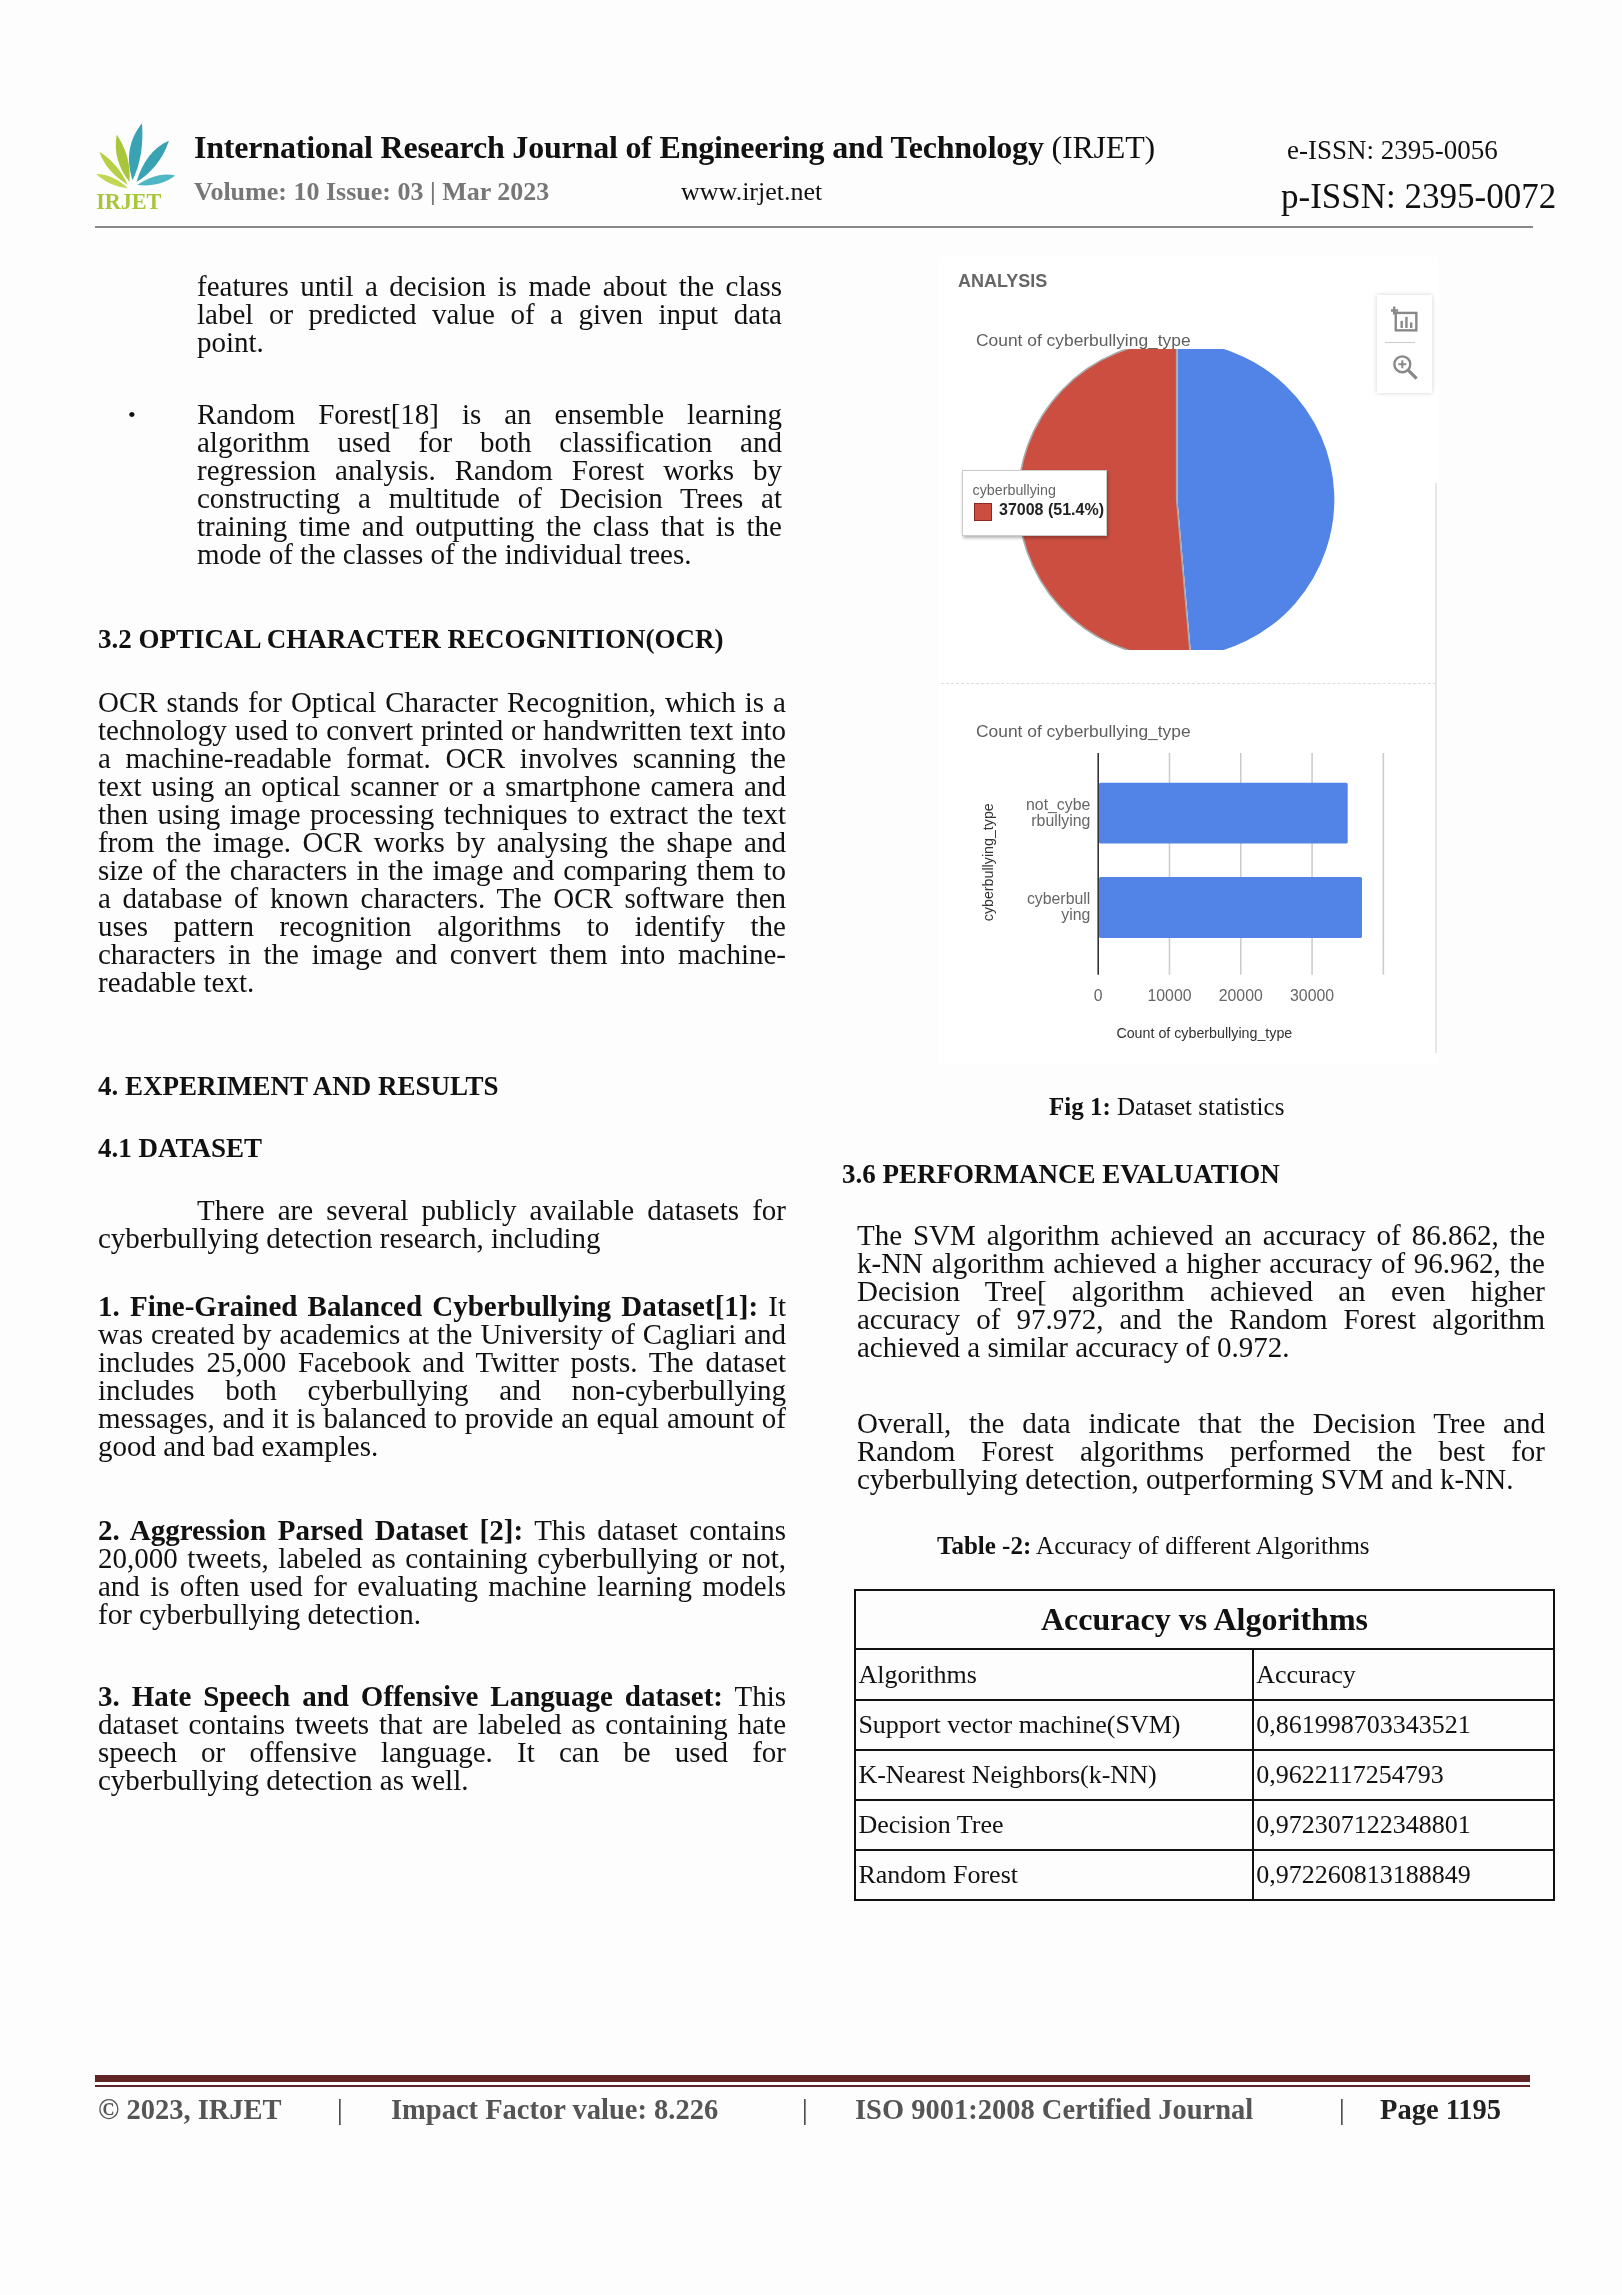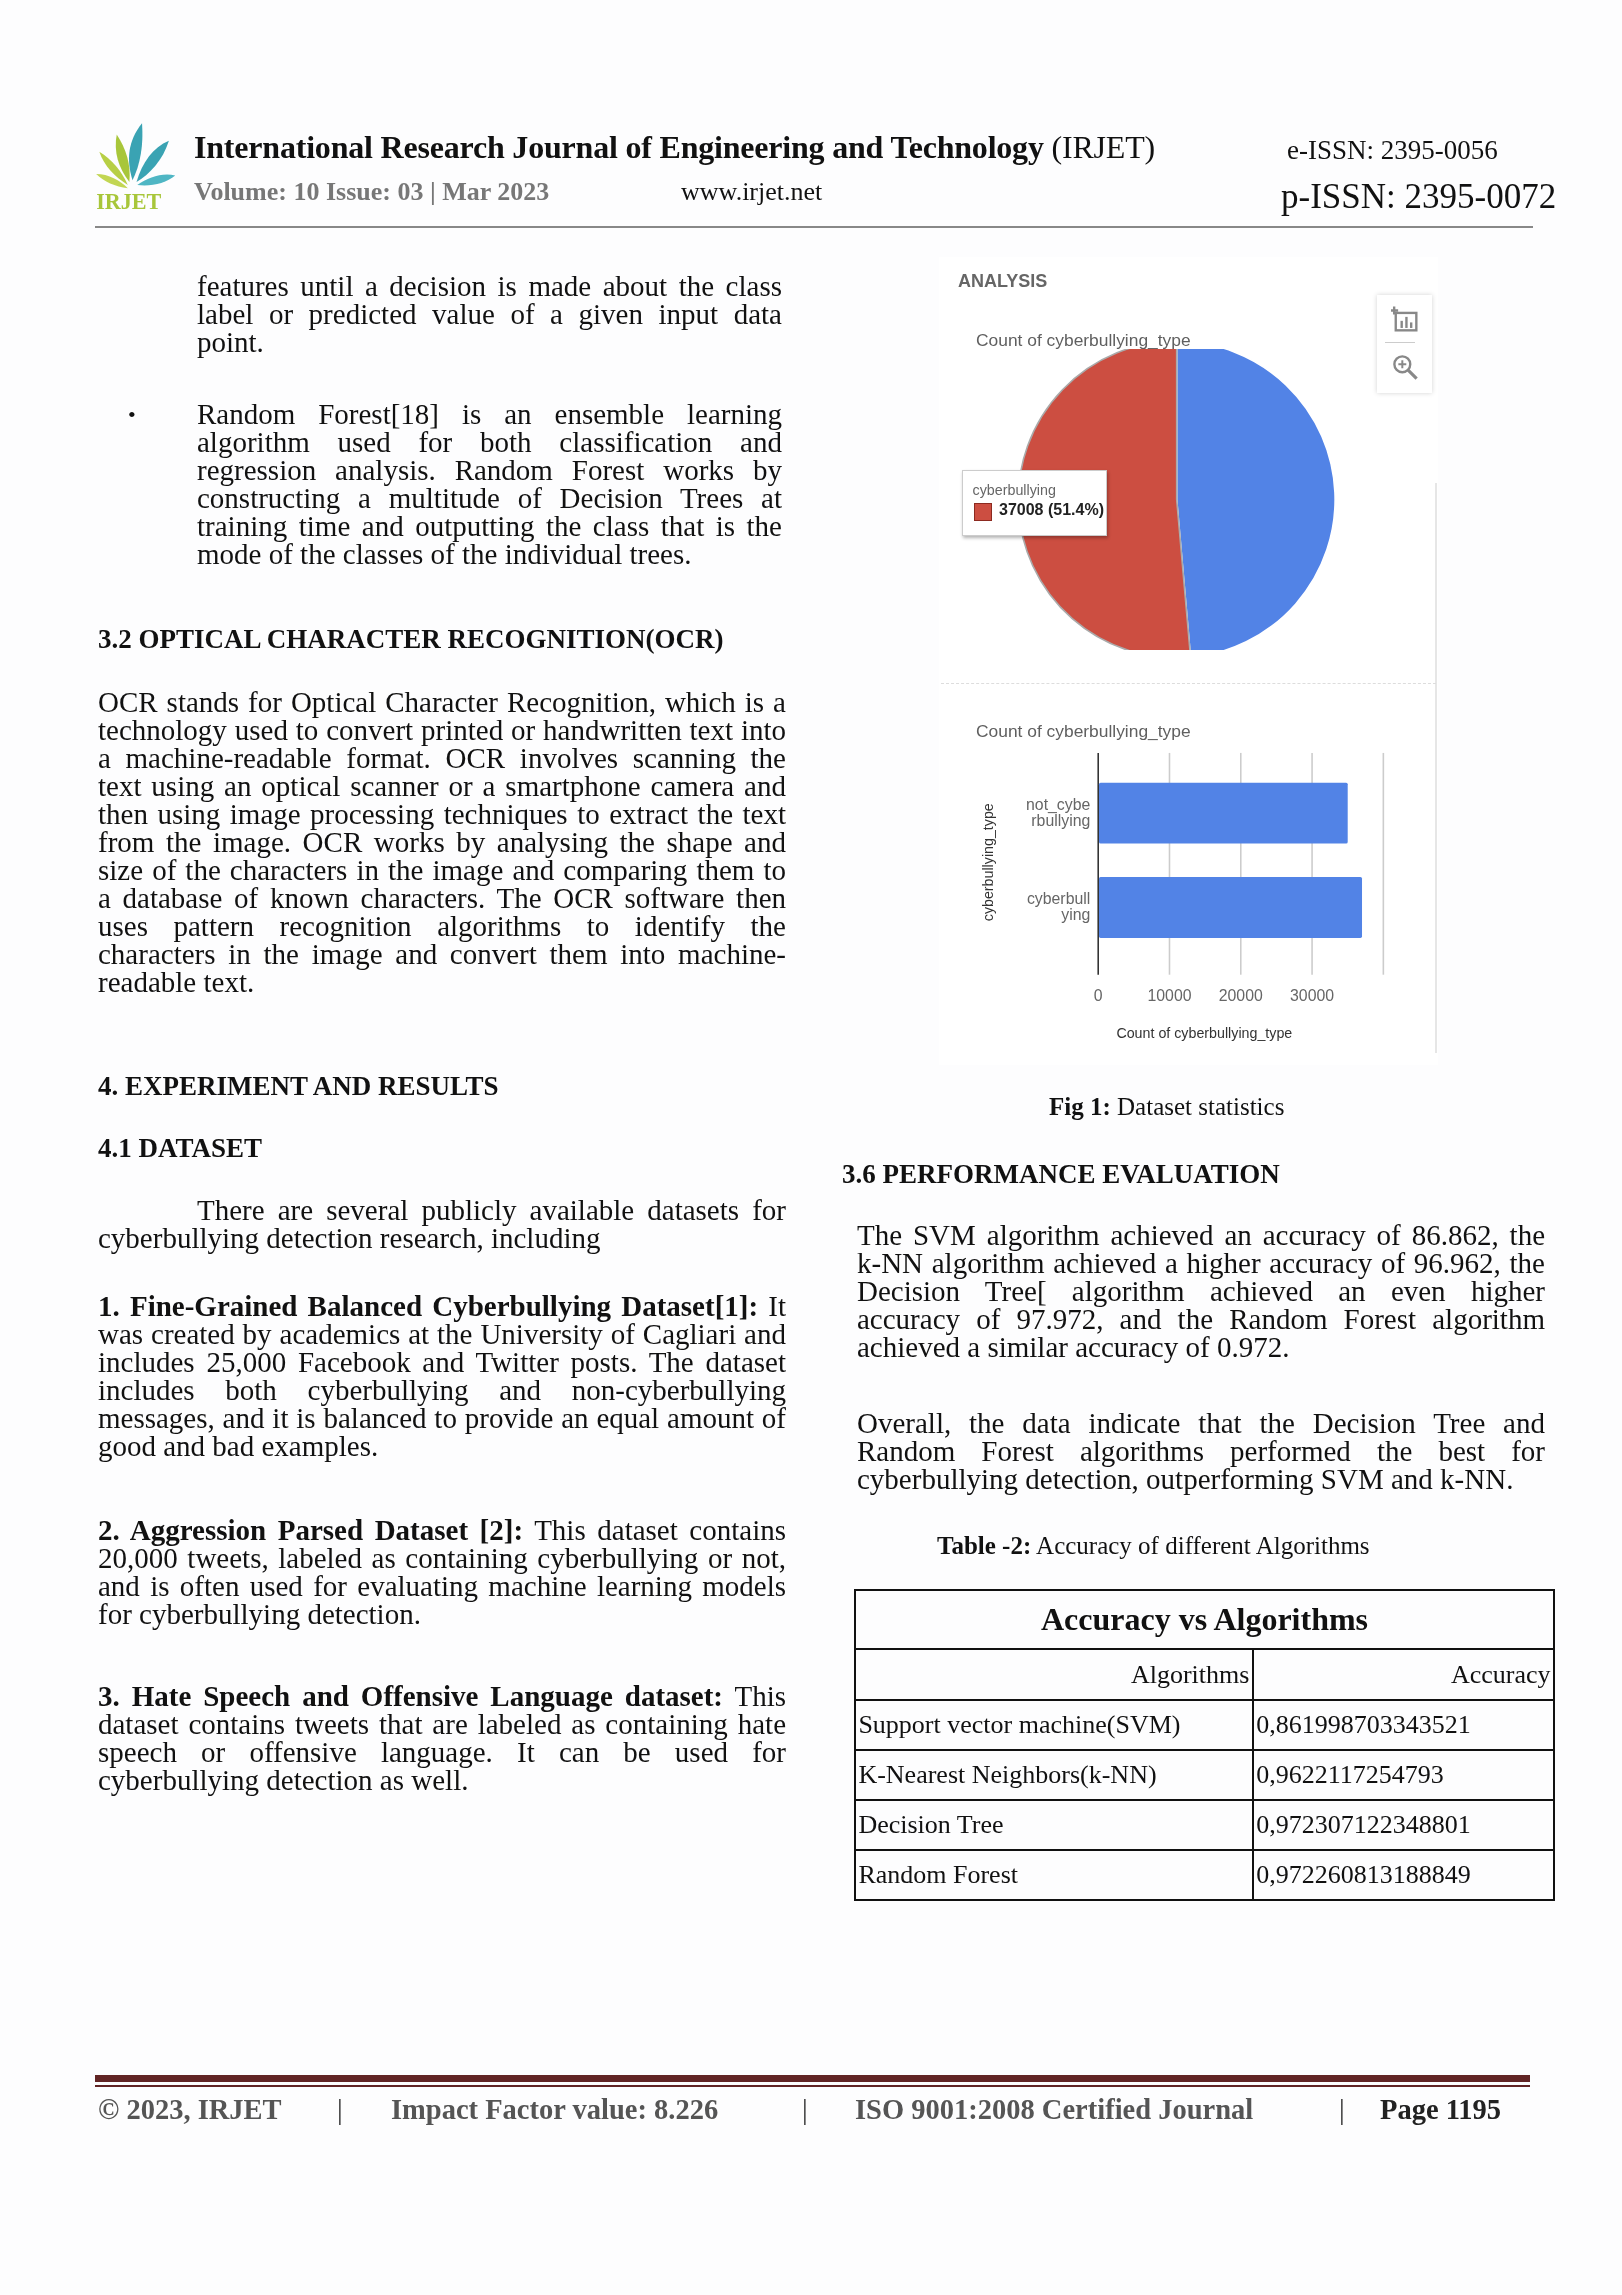--- a/index.html
+++ b/index.html
@@ -33,21 +33,21 @@
   .tooltip { left: 962px; top: 425px; width: 143px; height: 64px; background: #fff; border: 0.8px solid #ccc; box-shadow: 0.8px 1.6px 3.2px rgba(0,0,0,0.3); font-family: "Liberation Sans", sans-serif; margin-top: 45px; }
   .tt-label { left: 9.5px; top: 11px; font-size: 14.3px; color: #666; }
   .tt-swatch { left: 11px; top: 32px; width: 16px; height: 16px; background: #cc4e41; border: 0.8px solid #8c2a20; }
   .tt-value { left: 36px; top: 30px; font-size: 16px; font-weight: bold; color: #222; white-space: nowrap; }
   .fig-right-edge { left: 1435px; top: 483px; width: 2.4px; height: 570px; background: #e6e6e6; }
   .caption { font-size: 25px; white-space: nowrap; }
   
   .tbl { left: 854px; top: 1589px; width: 701px; border-collapse: collapse; font-size: 26px; }
   .tbl td, .tbl th { border: 2.4px solid #111; padding: 0 2.4px; height: 48px; }
   .tbl th.cap { font-size: 32px; font-weight: bold; height: 57px; text-align: center; }
-  .tbl .colh { text-align: right; height: 49px; }
+  .tbl .colh { text-align: left; height: 49px; }
   .tbl td { white-space: nowrap; }
   .tbl .c1 { width: 391px; }
   
   .foot-bar1 { left: 95px; top: 2075px; width: 1435px; height: 7.1px; background: #612424; }
   .foot { top: 2094px; font-size: 28.5px; font-weight: bold; color: #555; white-space: nowrap; }
   .foot-sep { top: 2094px; font-size: 28.5px; color: #333; }
 </style>
 </head>
 <body>
 

